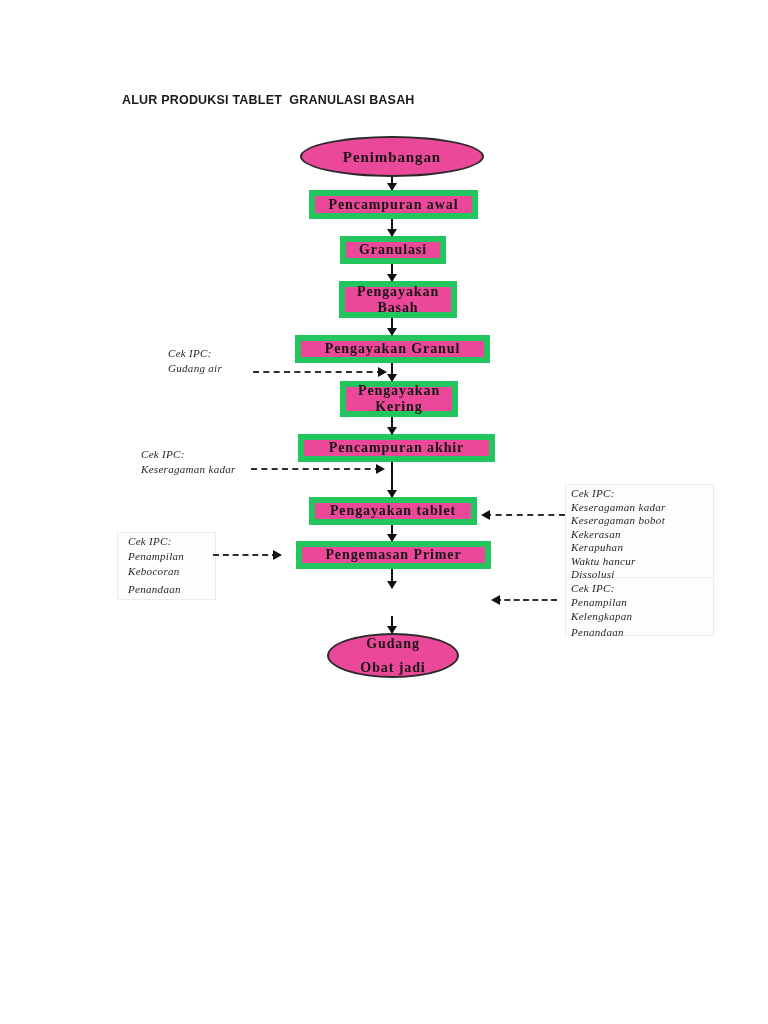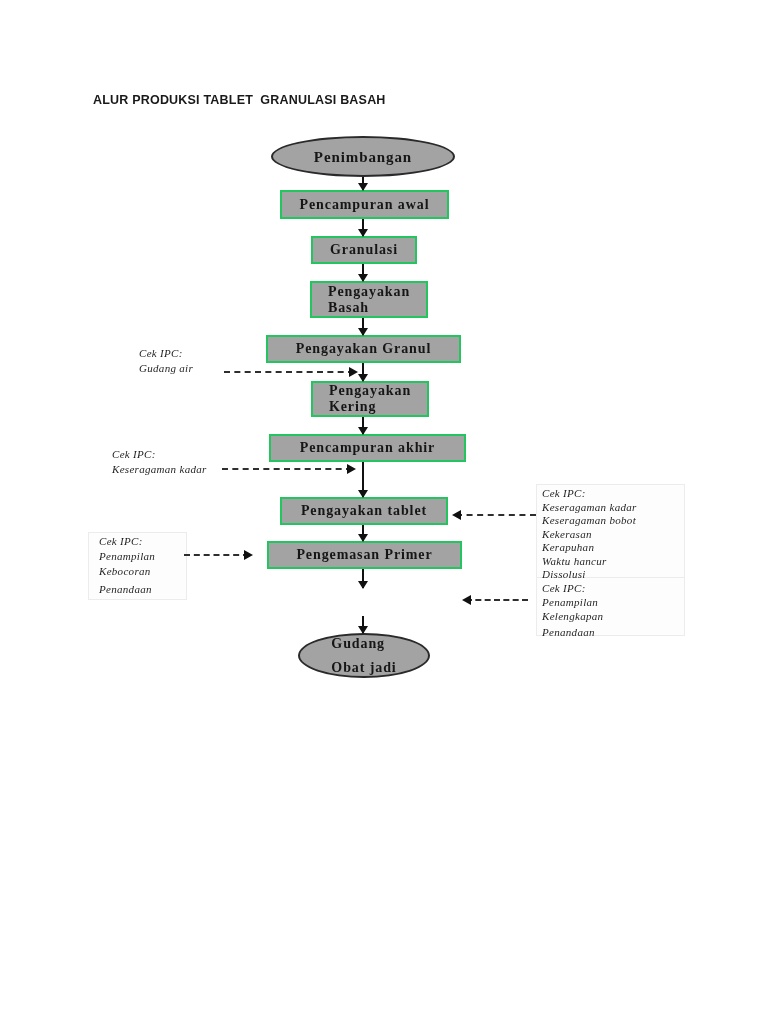--- a/index.html
+++ b/index.html
@@ -2,37 +2,39 @@
 <html><head>
 <meta charset="utf-8">
 <style>
   html,body{margin:0;padding:0;background:#ffffff;}
   .page{
     position:relative;
     width:728px;height:1024px;
     background:#ffffff;
     font-family:"Liberation Serif", serif;
     overflow:hidden;
+    margin-left:29px;
   }
   .title{
     position:absolute;left:93px;top:93px;
     font-family:"Liberation Sans", sans-serif;
     font-weight:bold;font-size:12.5px;color:#191919;
     letter-spacing:0.2px;white-space:pre-wrap;
   }
   .node{
     position:absolute;
     display:flex;align-items:center;justify-content:center;
+    text-align:center;
     font-weight:bold;font-size:14px;color:#161616;
     letter-spacing:0.9px;line-height:16px;
     white-space:pre-line;
     box-sizing:border-box;
-    background:#a3a3a3;
+    background:#ec4899;
   }
-  .process{border:2px solid #22c55e;}
+  .process{border:6px solid #22c55e;}
   .terminator{border:2px solid #2a2a2a;border-radius:50%;}
   .varrow{
     position:absolute;width:2px;background:#111;left:362px;
   }
   .varrow::after{
     content:"";position:absolute;bottom:-1px;left:50%;
     transform:translateX(-50%);
     border:solid transparent;border-width:8px 5px 0 5px;
     border-top-color:#111;
   }

